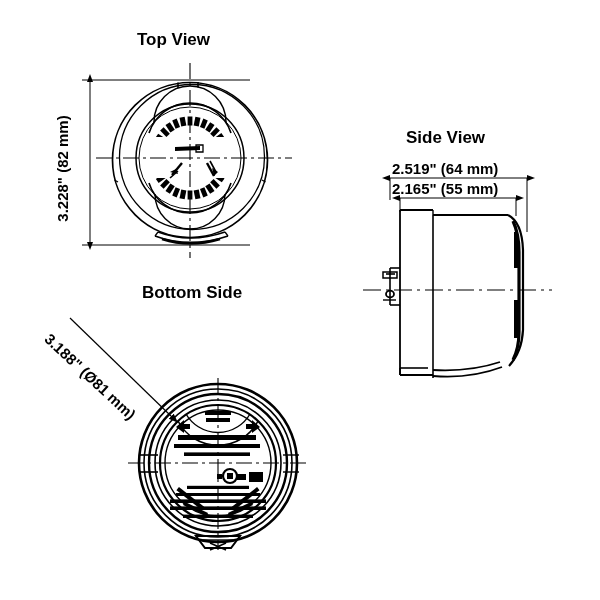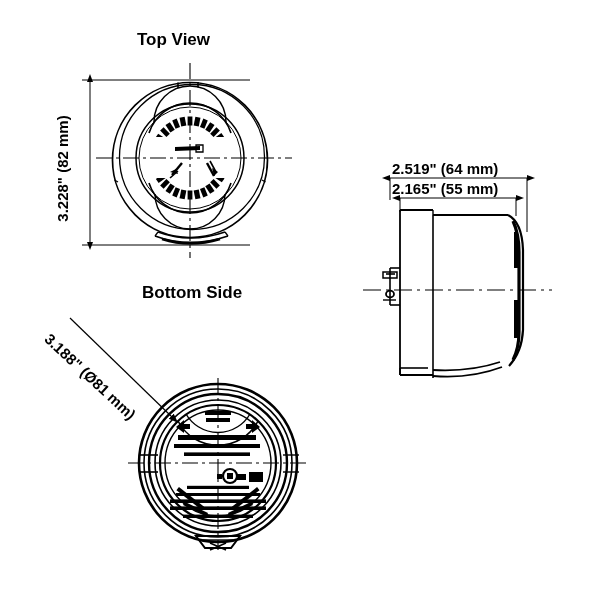--- a/index.html
+++ b/index.html
@@ -318,20 +318,21 @@
       <path d="M176,499 L184,493 L184,497 L190,497 L190,502 L184,502 L184,506 z"></path>
       <path d="M260,499 L252,493 L252,497 L246,497 L246,502 L252,502 L252,506 z"></path>
 
       <path d="M178,505 A 45 45 0 0 1 258,505" fill="none" stroke="#000" stroke-width="1.6"></path>
       <path d="M186,512 A 37 37 0 0 1 250,512" fill="none" stroke="#000" stroke-width="1.4"></path>
     </g>
   </svg>
 
   <div class="dim-text" id="dim-top-height">3.228" (82 mm)</div>
 
+  <div class="view-title" id="title-side-view">Side View</div>
 
   <div class="dim-text" id="dim-side-outer">2.519" (64 mm)</div>
 
   <div class="dim-text" id="dim-side-inner">2.165" (55 mm)</div>
 
   <div class="view-title" id="title-bottom-view">Bottom Side</div>
 
   <div class="dim-text" id="dim-bottom-dia">3.188" (Ø81 mm)</div>
 
 </div>

